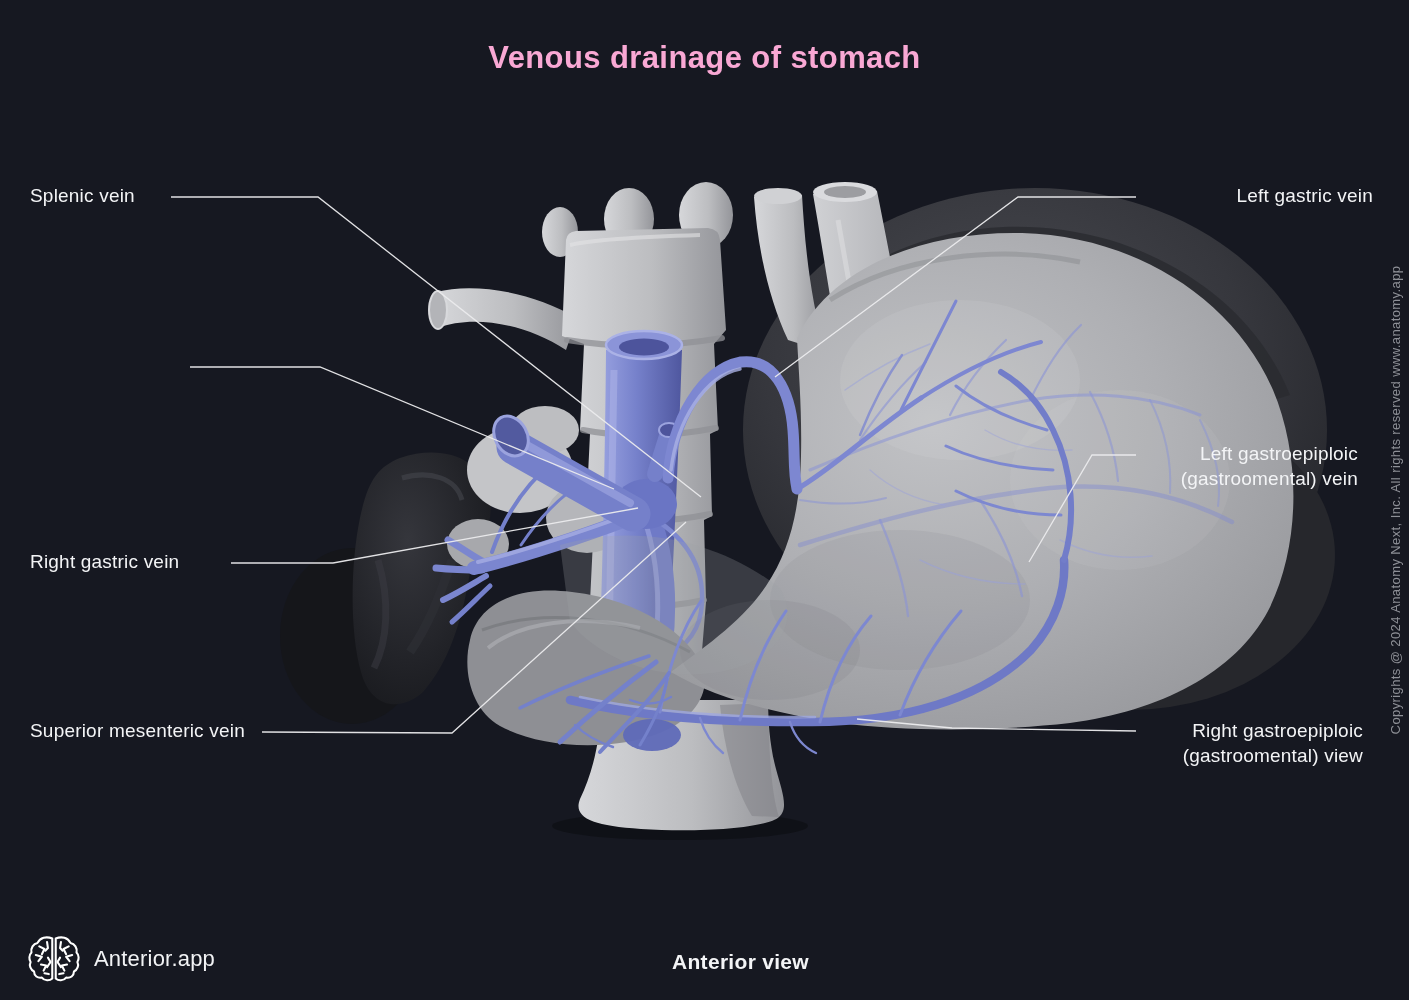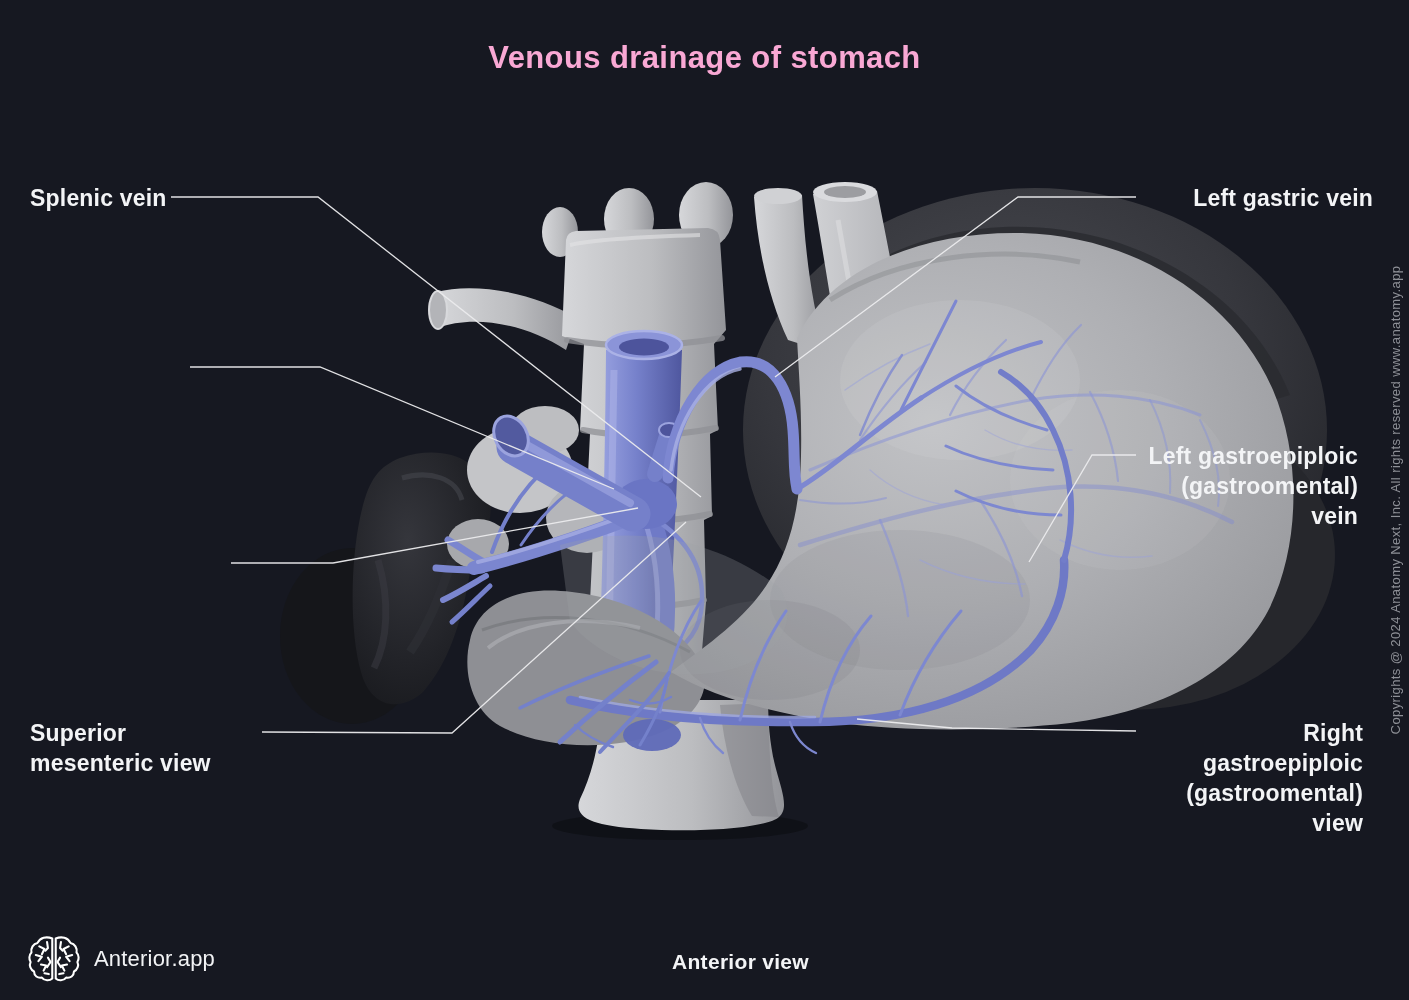--- a/index.html
+++ b/index.html
@@ -8,22 +8,22 @@
     background:#161821;
     font-family:"Liberation Sans", sans-serif;
     -webkit-font-smoothing:antialiased;
   }
   .page-title{
     position:absolute;top:40px;left:0;width:100%;
     text-align:center;color:#f9a8d4;font-size:31px;font-weight:700;letter-spacing:.4px;
   }
   .illustration{position:absolute;left:0;top:0;}
   .anno{
-    position:absolute;color:#f3f4f6;font-size:23px;line-height:1.3;
-    font-weight:700;letter-spacing:.2px;
+    position:absolute;color:#f3f4f6;font-size:19px;line-height:1.3;
+    font-weight:400;letter-spacing:.2px;
   }
   .anno.right-side{text-align:right;}
   .lbl-splenic{left:30px;top:184px;width:170px;}
   .lbl-portal{left:30px;top:354px;width:160px;}
   .lbl-rgastric{left:30px;top:550px;width:230px;}
   .lbl-smv{left:30px;top:719px;width:220px;}
   .lbl-lgastric{left:1143px;top:184px;width:230px;}
   .lbl-lge{left:1143px;top:442px;width:215px;}
   .lbl-rge{left:1143px;top:719px;width:220px;}
   .view-label{
@@ -256,21 +256,22 @@
       <polyline points="262,732 452,733 686,522"></polyline>
       <polyline points="1136,197 1018,197 775,377"></polyline>
       <polyline points="1136,455 1092,455 1029,562"></polyline>
       <polyline points="1136,731 952,728 857,719"></polyline>
     </g>
   </svg>
 
   <div class="page-title">Venous drainage of stomach</div>
 
   <div class="anno lbl-splenic">Splenic vein</div>
-  <div class="anno lbl-smv">Superior mesenteric view</div>
+  <div class="anno lbl-rgastric">Right gastric vein</div>
+  <div class="anno lbl-smv">Superior mesenteric vein</div>
   <div class="anno right-side lbl-lgastric">Left gastric vein</div>
   <div class="anno right-side lbl-lge">Left gastroepiploic (gastroomental) vein</div>
   <div class="anno right-side lbl-rge">Right gastroepiploic (gastroomental) view</div>
 
   <div class="brand">
     <svg width="52" height="47" viewBox="0 0 60 54" fill="none" stroke="#ffffff" stroke-width="2.4" stroke-linecap="round" stroke-linejoin="round">
       <path d="M28,4 C21,1 14,3 11,9 C6,10 3,15 4,20 C1,23 1,28 3,31 C1,35 3,40 7,42 C7,47 11,50 16,49 C19,53 25,53 28,50 Z"></path>
       <path d="M32,4 C39,1 46,3 49,9 C54,10 57,15 56,20 C59,23 59,28 57,31 C59,35 57,40 53,42 C53,47 49,50 44,49 C41,53 35,53 32,50 Z"></path>
       <path d="M13,13 L19,16 L16,22"></path>
       <path d="M9,23 L16,25 L12,30"></path>

